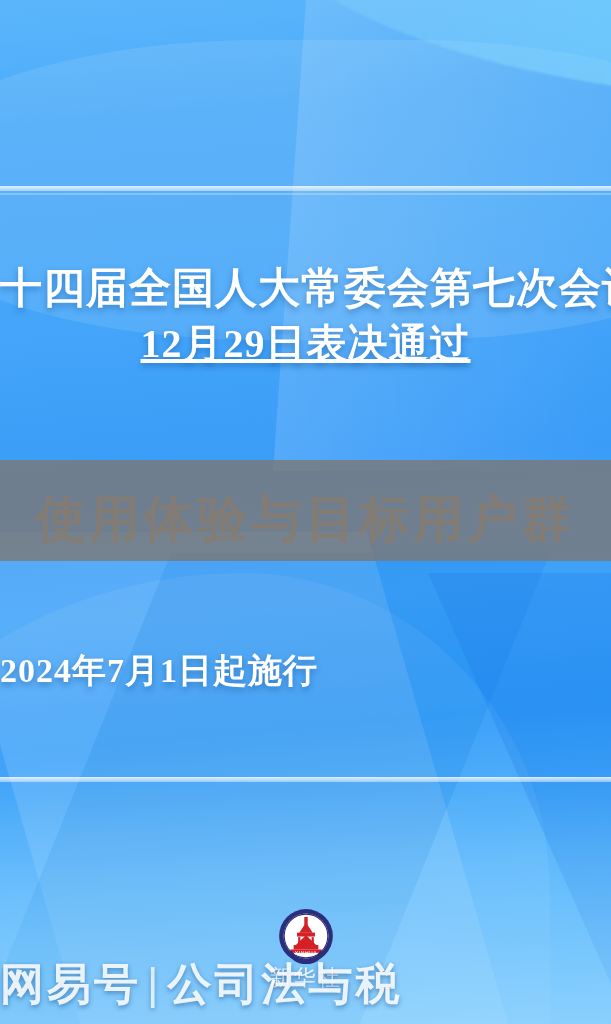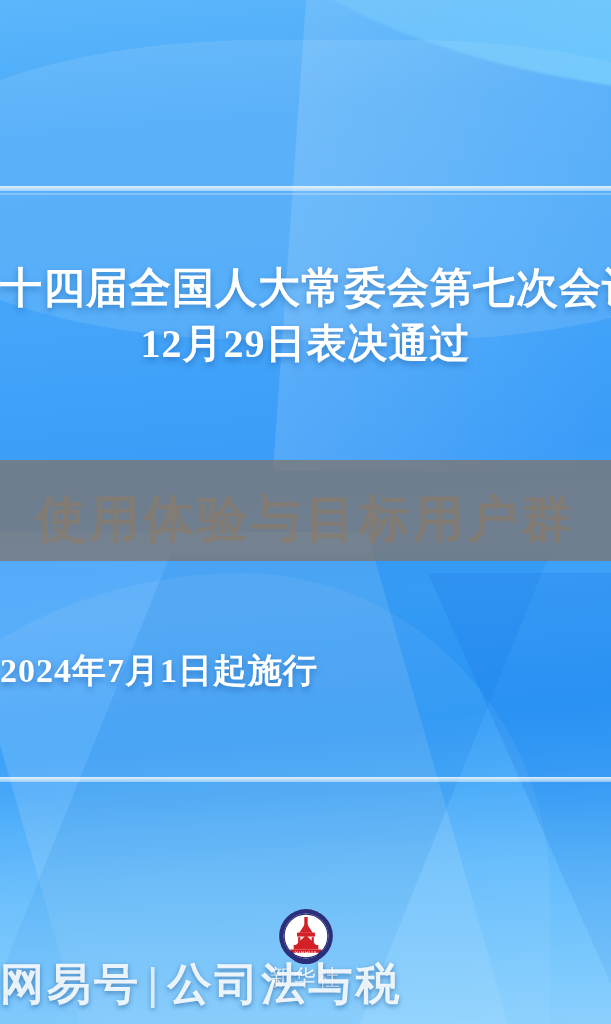--- a/index.html
+++ b/index.html
@@ -147,20 +147,21 @@
   }
   .headline .l1 {
     font-size: 42px;
     line-height: 1.28;
     white-space: nowrap;
   }
   .headline .l2 {
     font-size: 40px;
     line-height: 1.42;
     white-space: nowrap;
+    text-decoration: underline;
   }
 
   
   .effective-date {
     position: absolute;
     left: 0;
     right: 0;
     top: 648px;
     text-align: left;
     color: #ffffff;

